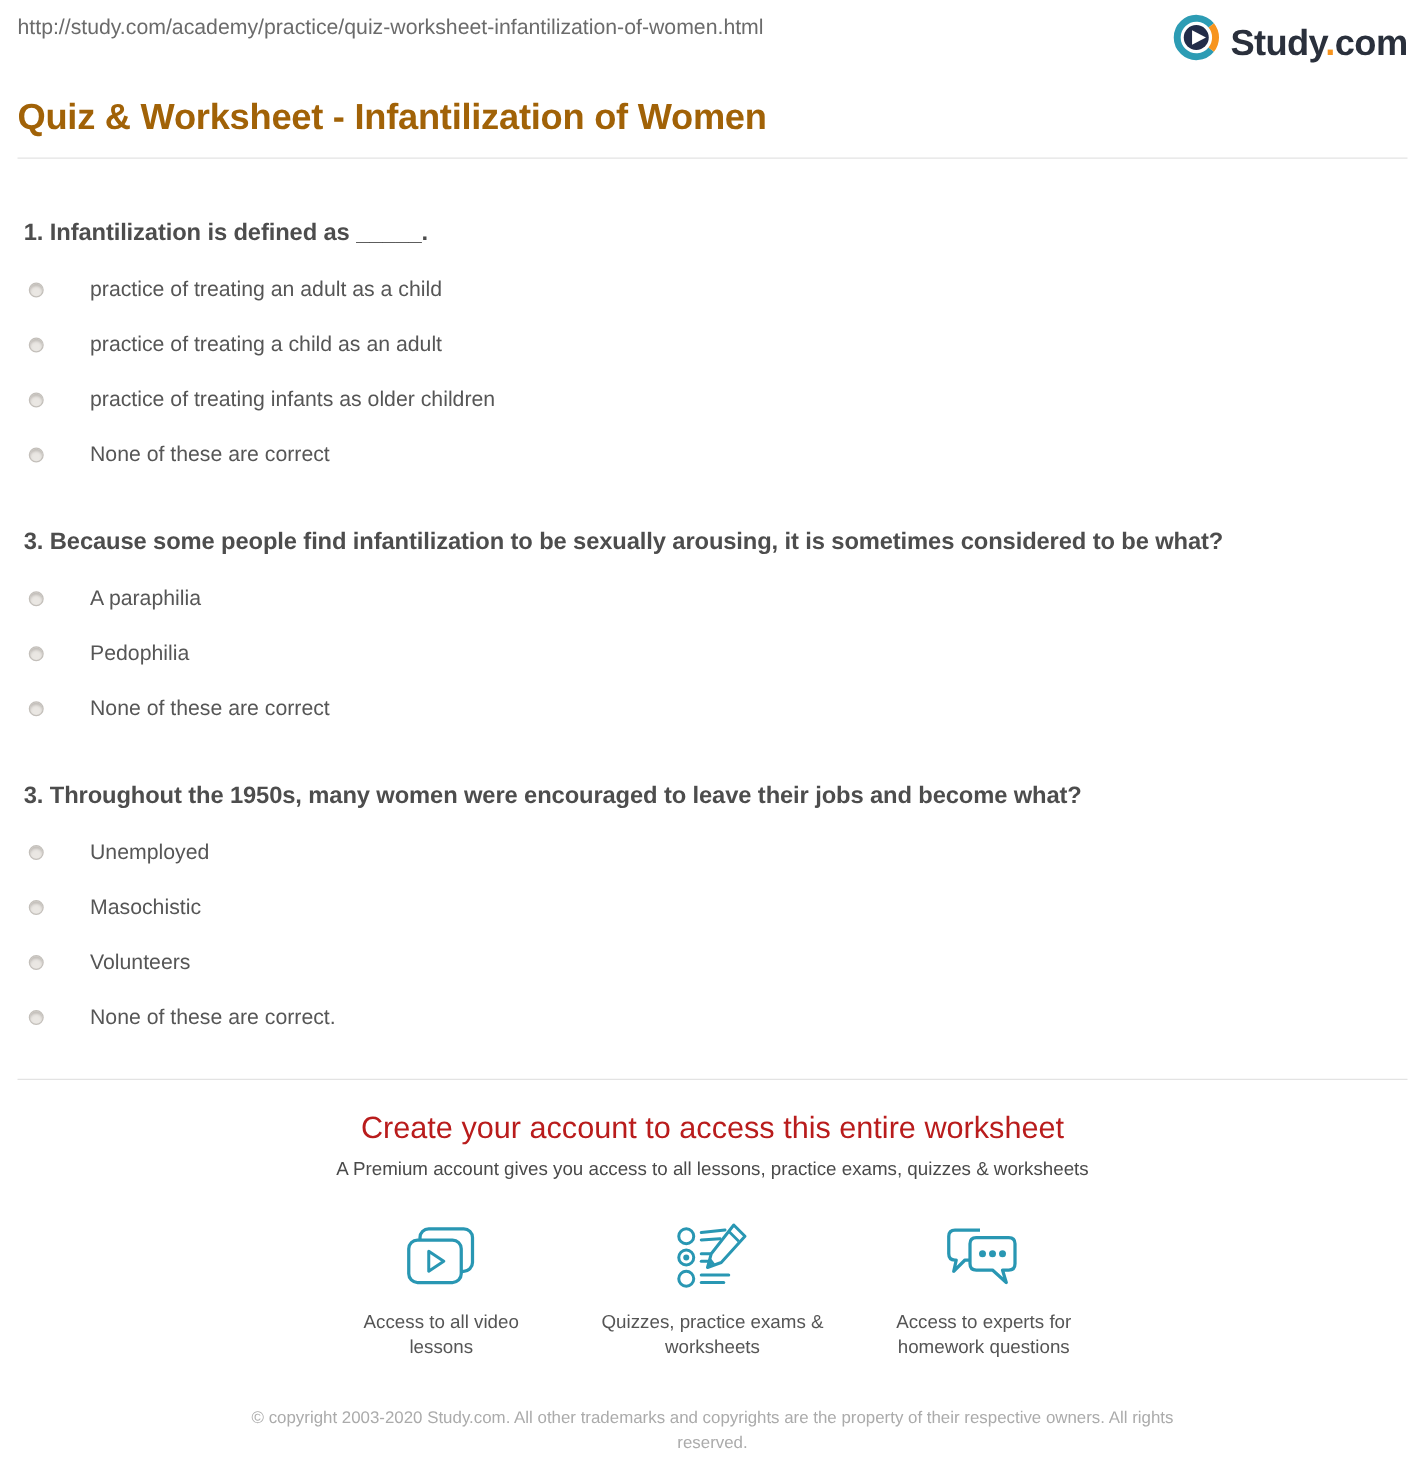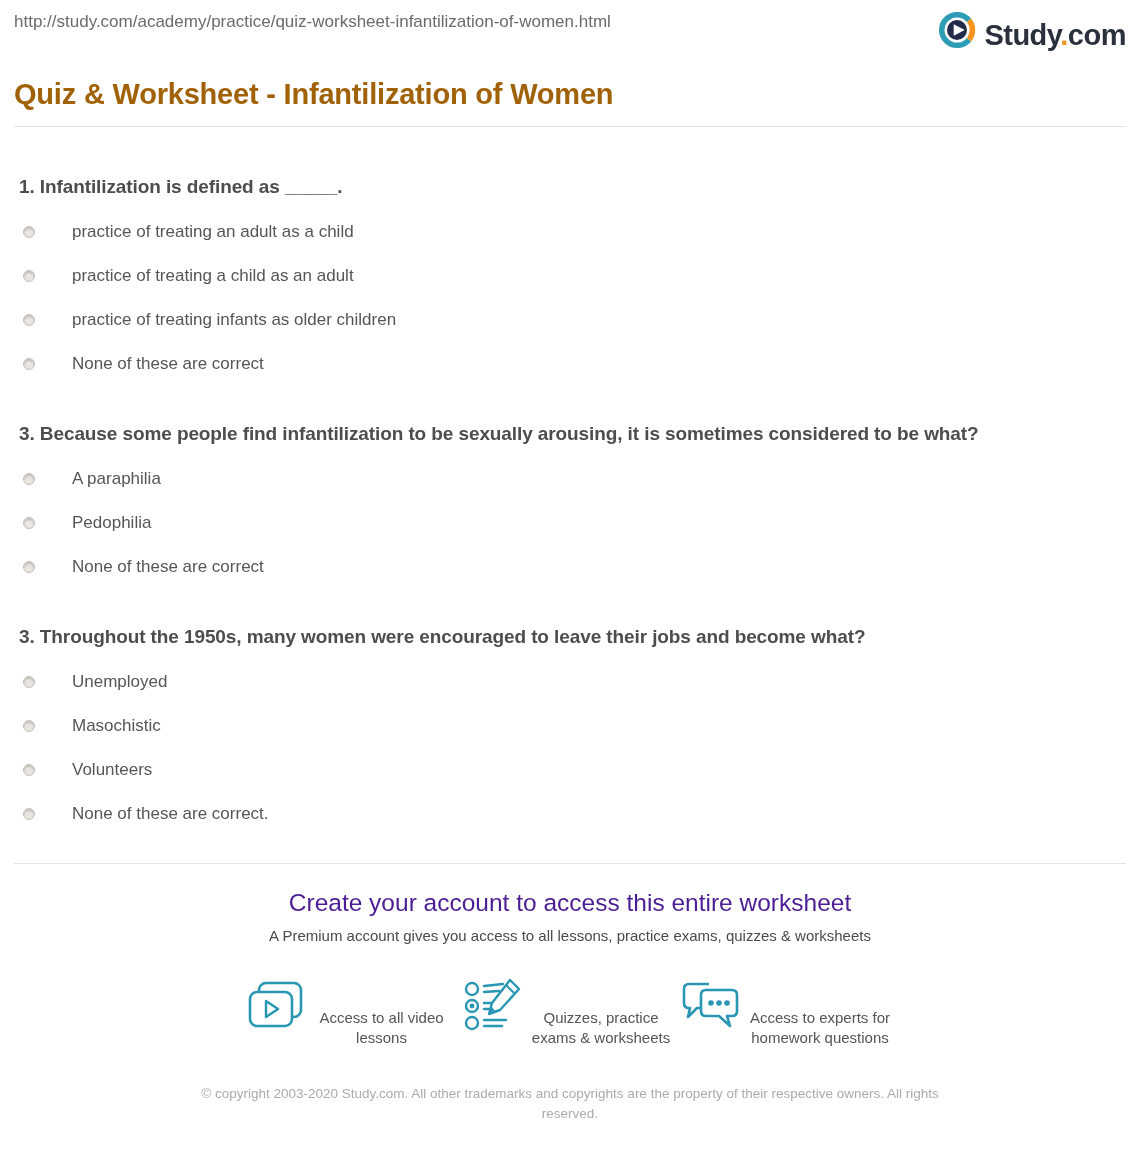--- a/index.html
+++ b/index.html
@@ -24,24 +24,24 @@
   .q-text { font-size: 19px; font-weight: bold; color: #4d4d4d; margin: 5px; letter-spacing: -0.1px; }
   .option { display: flex; align-items: center; gap: 37px; margin-top: 24px; padding-left: 9px; cursor: pointer; }
   .radio { flex: 0 0 auto; width: 12px; height: 12px; border-radius: 50%;
            background: #eae7e3; border: 1px solid #c3bfba;
            box-shadow: inset 0 2px 2px rgba(120,115,108,0.35); }
   .opt-label { font-size: 17px; color: #565656; }
 
   
   .signup-rule { border: none; border-top: 1px solid #e3e3e3; margin: 39px 0 0 0; }
   .signup { text-align: center; }
-  .signup-heading { font-size: 24.5px; font-weight: normal; color: #4c1d95; margin: 25px 0 0 0; text-align: center; }
+  .signup-heading { font-size: 24.5px; font-weight: normal; color: #b91c1c; margin: 25px 0 0 0; text-align: center; }
   .signup-sub { font-size: 15px; color: #4a4a4a; margin: 10px 0 12px 0; }
   .features { display: flex; justify-content: center; align-items: flex-start; margin-top: 34px; }
-  .feature { width: 217px; display: flex; flex-direction: row; align-items: flex-end; }
+  .feature { width: 217px; display: flex; flex-direction: column; align-items: center; }
   .feature-icon { height: 58px; display: flex; align-items: flex-end; justify-content: center; margin-bottom: 12px; }
   .feature-label { font-size: 15px; color: #555; line-height: 20px; margin: 0; }
   .feature:nth-child(1) .feature-label { max-width: 150px; }
   .feature:nth-child(2) .feature-label { max-width: 220px; }
   .feature:nth-child(3) .feature-label { max-width: 205px; }
 
   
   .copyright { font-size: 13.5px; color: #ababab; text-align: center; max-width: 770px;
                margin: 36px auto 0; line-height: 1.45; }
 

